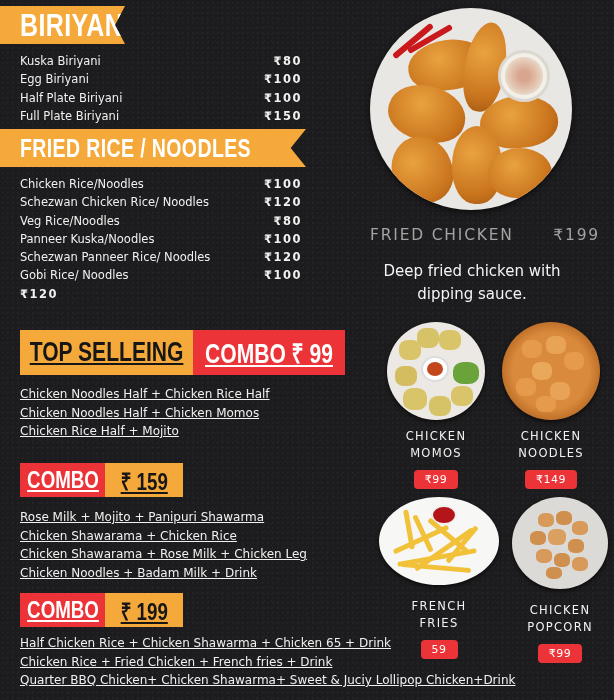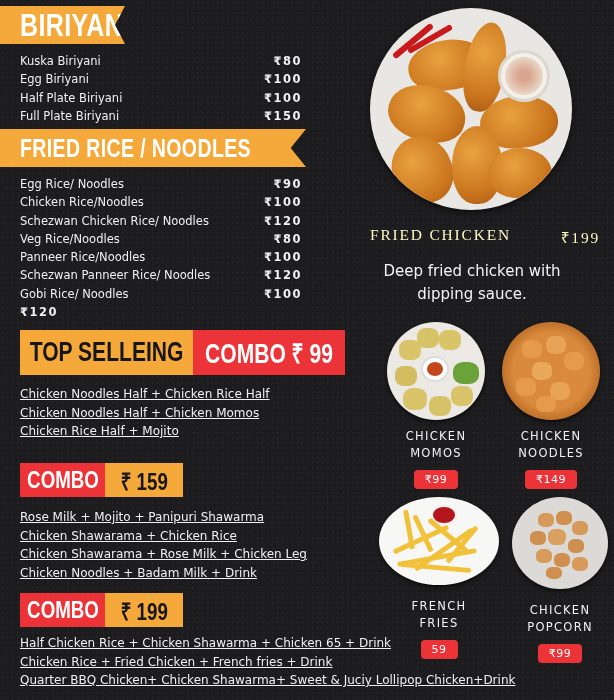--- a/index.html
+++ b/index.html
@@ -51,21 +51,21 @@
     color: #f1f1f1;
   }
   .menu-row .price {
     font-weight: bold; letter-spacing: 1.5px; font-size: 11.5px;
   }
   #list-biriyani { top: 52px; }
   #list-fried { top: 175px; }
 
   
   .combo-box { position: absolute; display: flex; height: 45px; font-family: "Liberation Sans", sans-serif; font-weight: bold; }
-  .seg { display: flex; align-items: center; justify-content: center; overflow: hidden; }
+  .seg { display: flex; align-items: center; justify-content: center; overflow: hidden; text-decoration: underline; }
   .seg span { display: inline-block; transform: scaleX(0.78); white-space: nowrap; }
   .orange { background: #f6a93b; color: #161616; }
   .red { background: #ec3338; color: #ffffff; }
 
   #top-selling { left: 20px; top: 330px; height: 45px; }
   #top-selling .seg-a { width: 173px; font-size: 27px; }
   #top-selling .seg-b { width: 152px; font-size: 27px; }
 
   #combo159 { left: 20px; top: 463px; height: 34px; }
   #combo159 .seg-a { width: 85px; font-size: 24px; }
@@ -90,21 +90,21 @@
   }
   #plate-fried { left: 370px; top: 8px; width: 202px; height: 202px; }
   .nugget { position: absolute; border-radius: 50% 50% 45% 45%; background: radial-gradient(circle at 40% 35%, #e9a23f, #c9741d 70%, #a75a14); }
   .dip { position: absolute; border-radius: 50%; background: #f3f0ea; border: 3px solid #dcd8d0; }
   .dip-in { position: absolute; border-radius: 50%; }
   .chili { position: absolute; height: 6px; border-radius: 6px; background: #c9191c; }
 
   #featured-title {
     position: absolute; left: 370px; top: 226px; width: 230px;
     display: flex; justify-content: space-between;
-    font-size: 15.5px; letter-spacing: 1.8px; color: #fef9c3; font-family: Liberation Serif, serif;
+    font-size: 15.5px; letter-spacing: 1.8px; color: #a3a3a3;
   }
   #featured-desc {
     position: absolute; left: 362px; top: 260px; width: 220px;
     text-align: center; font-size: 15px; line-height: 23px; color: #f4f4f4;
   }
 
   .item-card { position: absolute; width: 110px; text-align: center; }
   .item-plate {
     width: 98px; height: 98px; margin: 0 auto;
     border-radius: 50%; background: #ece9e4; position: relative; overflow: hidden;
@@ -149,37 +149,33 @@
       <span>Full Plate Biriyani</span>
       <span class="price">₹150</span>
     </div>
 </div>
 
 <div class="ribbon" id="ribbon-fried">
   <span class="ribbon-text">FRIED RICE / NOODLES</span>
 </div>
 <div class="menu-list" id="list-fried">
   <div class="menu-row">
-      <span>Egg Rice/ Noodles</span>
-      <span class="price">₹90</span>
-    </div>
-  <div class="menu-row">
       <span>Chicken Rice/Noodles</span>
       <span class="price">₹100</span>
     </div>
   <div class="menu-row">
       <span>Schezwan Chicken Rice/ Noodles</span>
       <span class="price">₹120</span>
     </div>
   <div class="menu-row">
       <span>Veg Rice/Noodles</span>
       <span class="price">₹80</span>
     </div>
   <div class="menu-row">
-      <span>Panneer Rice/Noodles</span>
+      <span>Panneer Kuska/Noodles</span>
       <span class="price">₹100</span>
     </div>
   <div class="menu-row">
       <span>Schezwan Panneer Rice/ Noodles</span>
       <span class="price">₹120</span>
     </div>
   <div class="menu-row">
       <span>Gobi Rice/ Noodles</span>
       <span class="price">₹100</span>
     </div>

